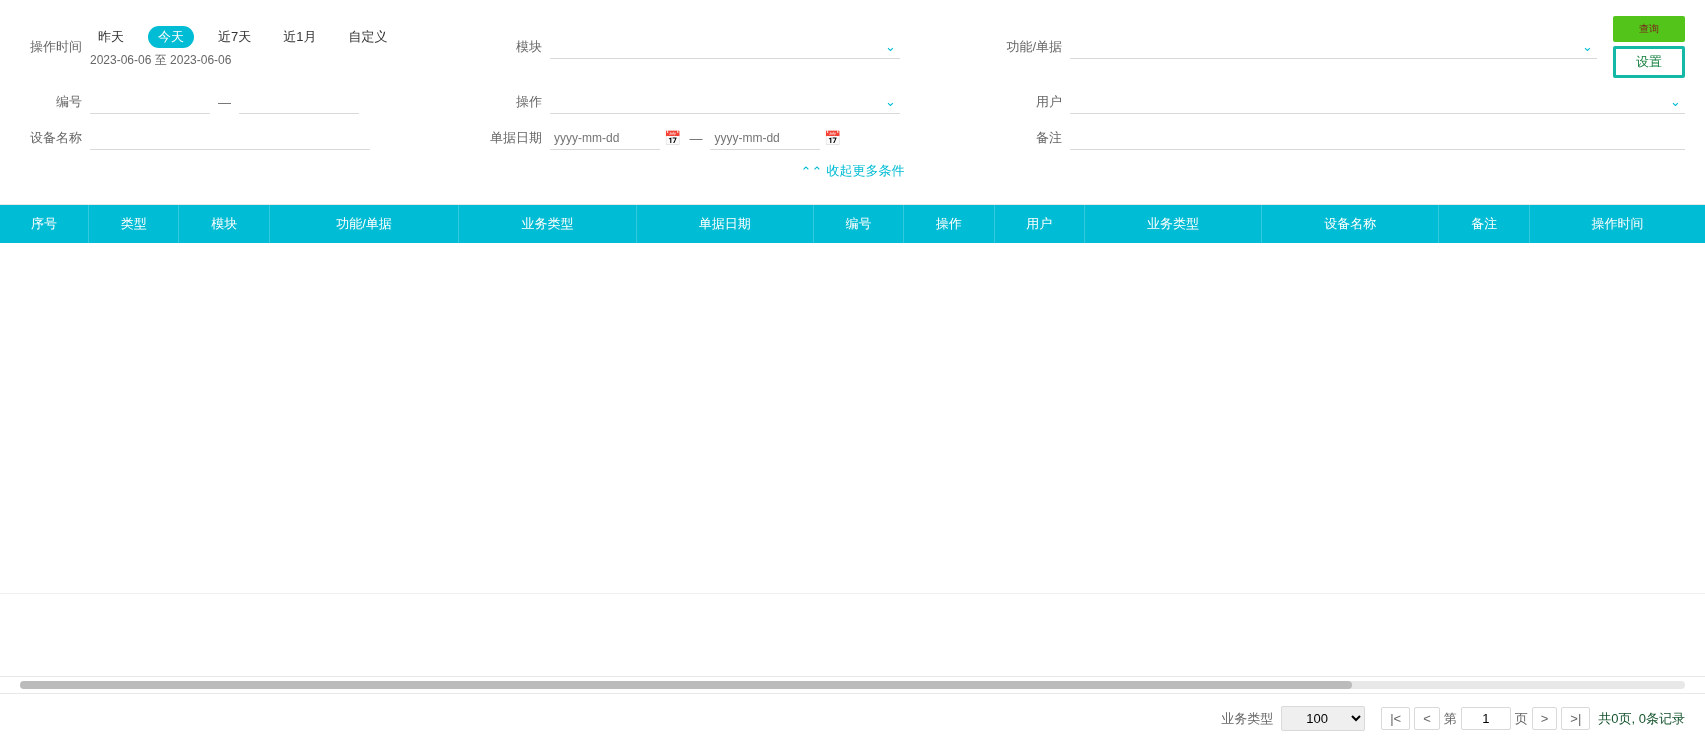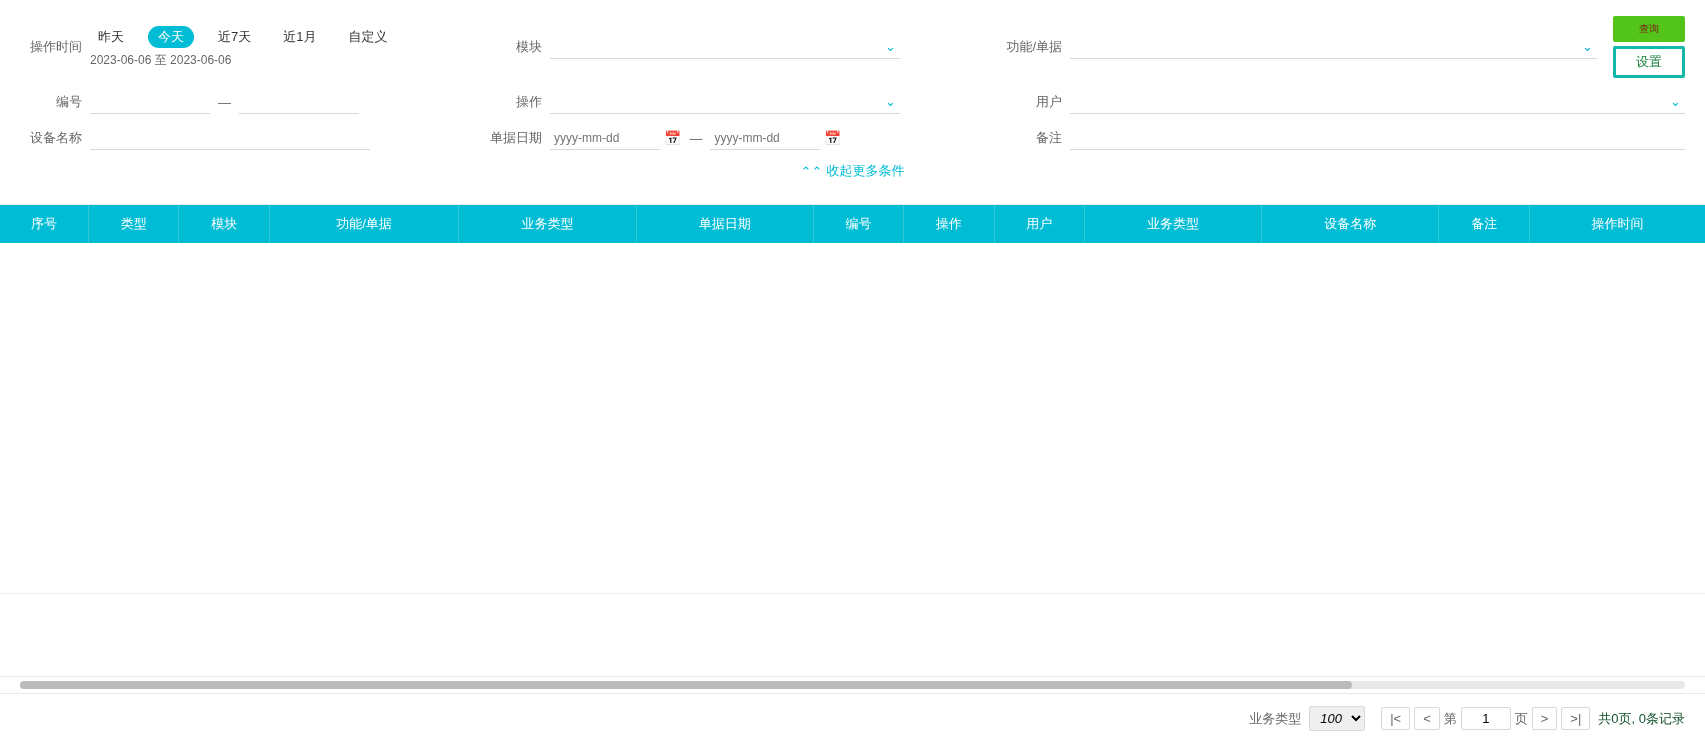--- a/index.html
+++ b/index.html
@@ -44,21 +44,21 @@
     .data-table thead tr { background: #00bcd4; }
     .data-table thead th { color: #fff; font-size: 13px; padding: 10px 0; text-align: center; font-weight: normal; white-space: nowrap; border-right: 1px solid rgba(255,255,255,0.2); }
     .data-table thead th:last-child { border-right: none; }
     .data-table tbody tr:nth-child(even) { background: #fafafa; }
     .data-table tbody td { padding: 10px 8px; text-align: center; font-size: 13px; border-bottom: 1px solid #f0f0f0; }
     .empty-area { height: 350px; }
 
     
     .pagination-bar { background: #fff; border-top: 1px solid #e8e8e8; padding: 12px 20px; display: flex; align-items: center; justify-content: flex-end; gap: 8px; }
     .pagination-label { color: #666; font-size: 13px; }
-    .page-size-select { border: 1px solid #d9d9d9; padding: 3px 6px; border-radius: 2px; font-size: 13px; cursor: pointer; font-style: italic; }
+    .page-size-select { border: 1px solid #d9d9d9; padding: 3px 20px; border-radius: 2px; font-size: 13px; cursor: pointer; }
     .pagination-nav { display: flex; align-items: center; gap: 4px; }
     .page-nav-btn { border: 1px solid #d9d9d9; background: #fff; padding: 3px 8px; border-radius: 2px; cursor: pointer; color: #666; font-size: 13px; }
     .page-nav-btn:disabled { color: #ccc; cursor: not-allowed; }
     .page-input { border: 1px solid #d9d9d9; padding: 3px 6px; width: 50px; text-align: center; border-radius: 2px; font-size: 13px; }
     .page-total { color: #14532d; font-size: 13px; }
 
     
     .scrollbar-area { background: #fff; padding: 4px 0; border-top: 1px solid #e8e8e8; }
     .scrollbar-track { background: #e8e8e8; height: 8px; border-radius: 4px; margin: 0 20px; }
     .scrollbar-thumb { background: #bbb; height: 8px; border-radius: 4px; width: 80%; }

